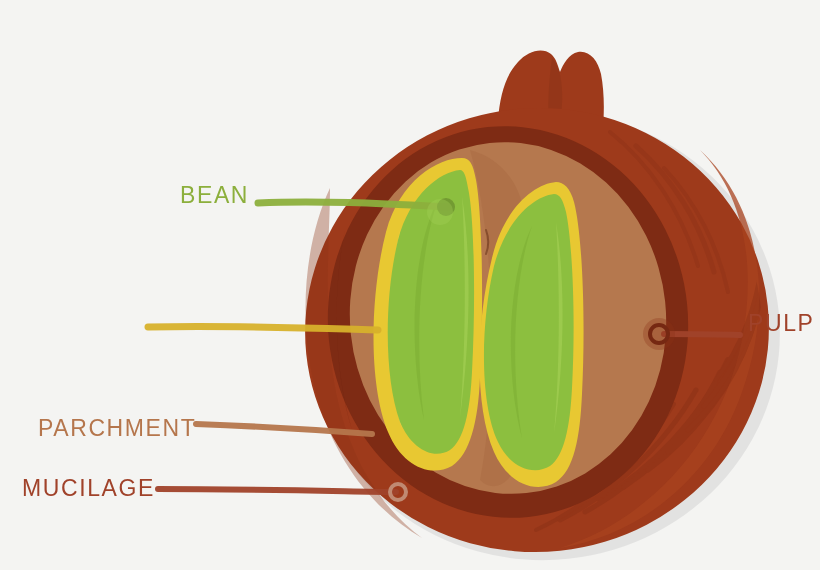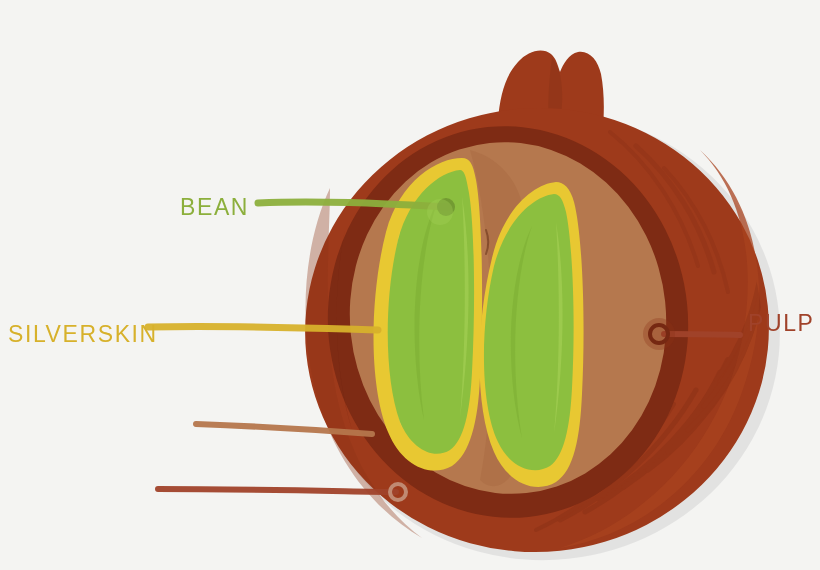--- a/index.html
+++ b/index.html
@@ -24,21 +24,21 @@
   }
   .lbl {
     position: absolute;
     font-family: "Liberation Sans", sans-serif;
     font-size: 23px;
     font-weight: 400;
     letter-spacing: 1.6px;
     white-space: nowrap;
     line-height: 1;
   }
-  #label-bean      { left: 180px; top: 196px; color: #8CAF3C; }
+  #label-bean      { left: 180px; top: 184px; color: #8CAF3C; }
   #label-silverskin{ left: 8px;   top: 323px; color: #D7B12B; }
   #label-parchment { left: 38px;  top: 417px; color: #B5764C; }
   #label-mucilage  { left: 22px;  top: 477px; color: #A0422A; }
   #label-pulp      { left: 748px; top: 312px; color: #A0422A; }
 </style>
 </head>
 <body>
 
 <div id="stage">
 
@@ -163,16 +163,17 @@
 
       <g>
         <path d="M740 335 C 712 334, 685 334, 664 334" stroke="#A0422A" stroke-width="6" opacity="0.95"></path>
         <circle cx="659" cy="334" r="9" fill="none" stroke="#6E2410" stroke-width="4"></circle>
         <circle cx="659" cy="334" r="16" fill="#8C3317" opacity="0.30"></circle>
       </g>
     </g>
   </svg>
 
   <div class="lbl" id="label-bean">BEAN</div>
-  <div class="lbl" id="label-silverskin">SILVERSKIN</div>
+  <div class="lbl" id="label-parchment">PARCHMENT</div>
+  <div class="lbl" id="label-mucilage">MUCILAGE</div>
   <div class="lbl" id="label-pulp">PULP</div>
 
 </div>
 
 </body></html>

